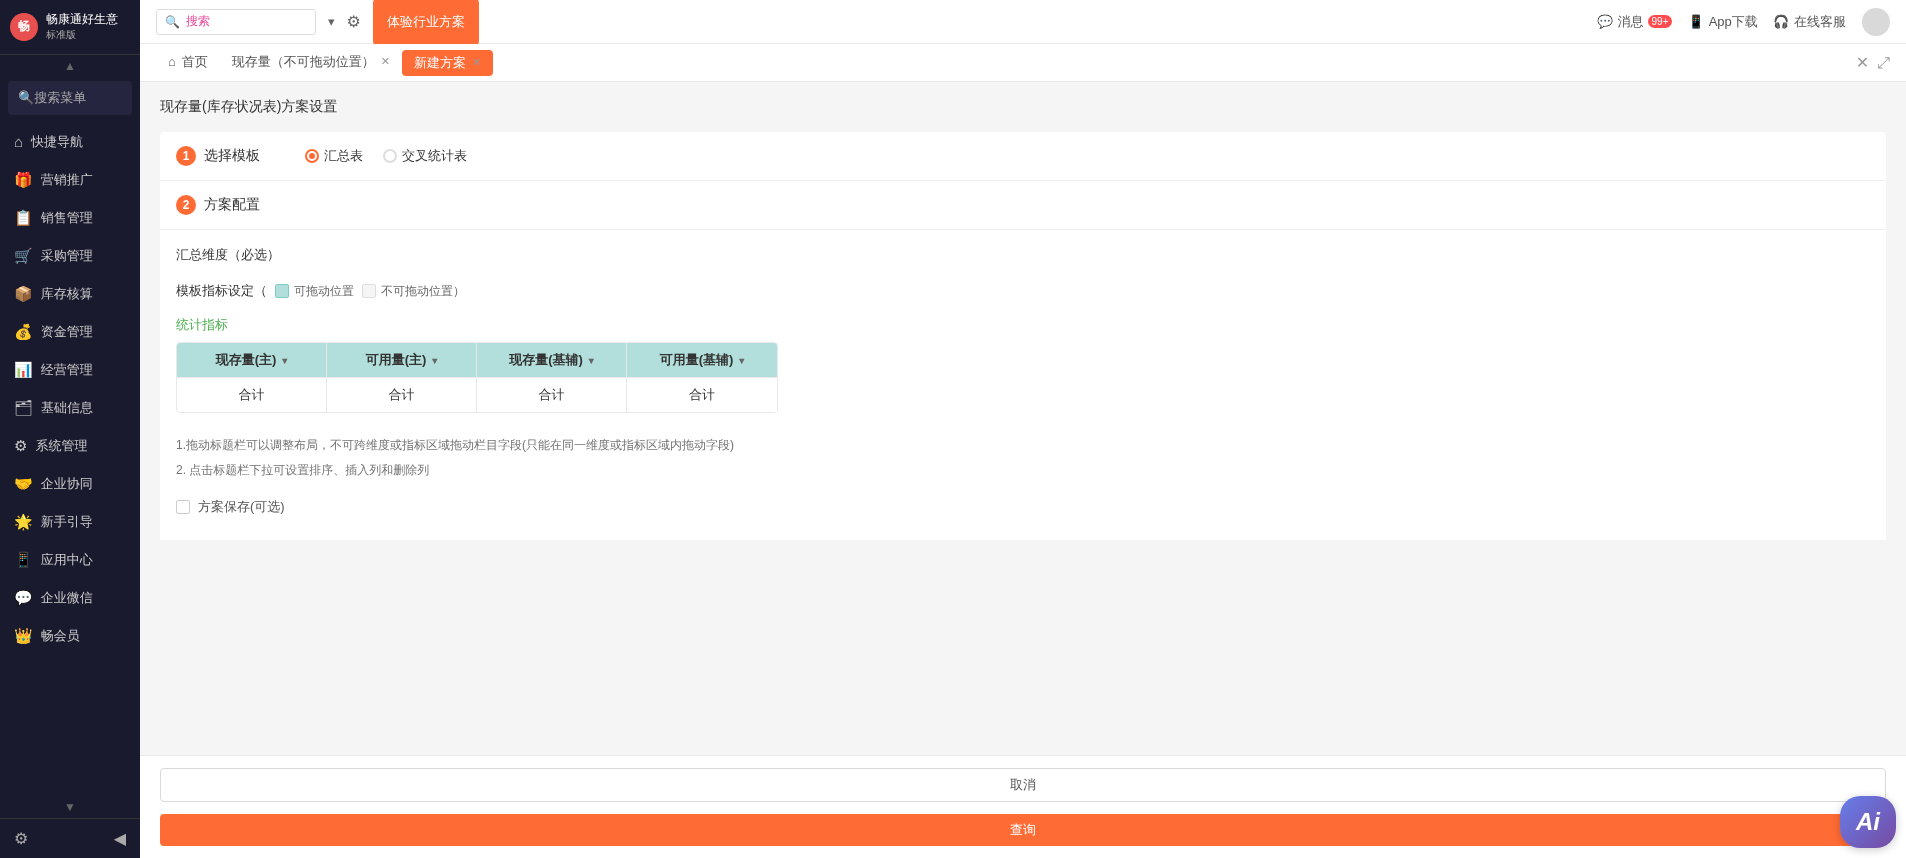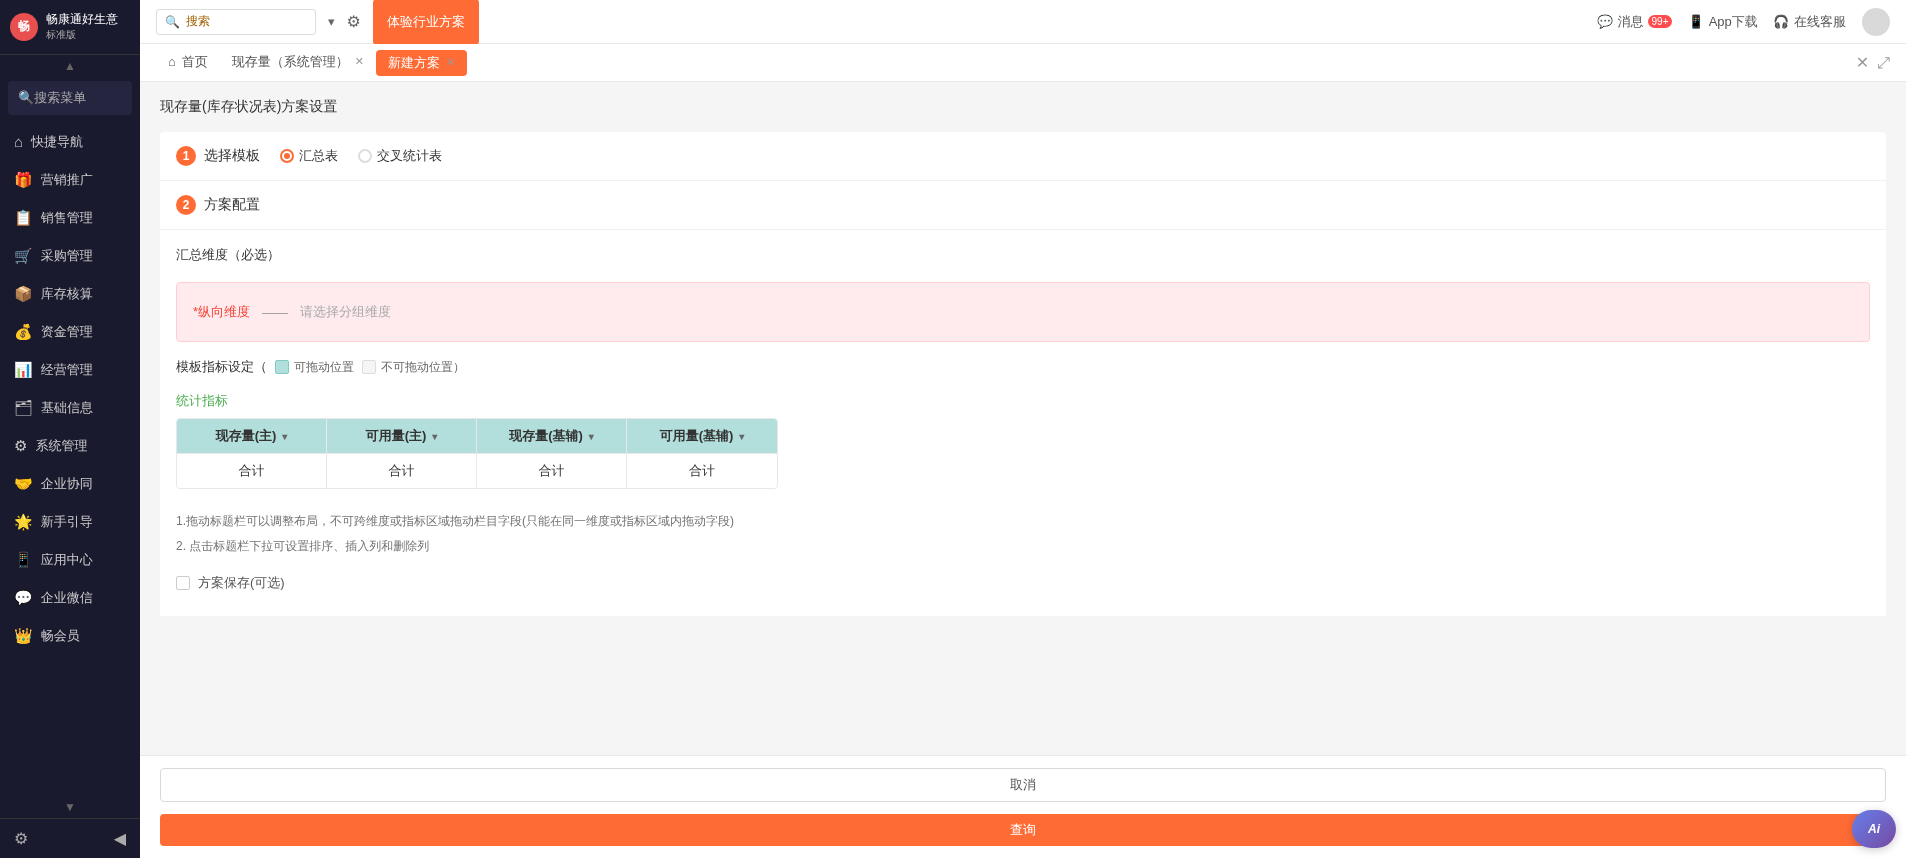--- a/index.html
+++ b/index.html
@@ -193,21 +193,21 @@
       background: #ff6b35;
       color: white;
       border-radius: 50%;
       font-size: 12px;
       display: flex; align-items: center; justify-content: center;
       margin-right: 8px;
       font-weight: bold;
     }
     .section-title { font-size: 14px; color: #333; font-weight: 500; margin-right: 20px; }
 
-    .radio-group { display: flex; align-items: center; gap: 20px; }
+    .radio-group { display: flex; align-items: center; gap: 20px; margin-left: 25px; }
     .radio-item { display: flex; align-items: center; gap: 5px; cursor: pointer; font-size: 13px; color: #333; }
     .radio-dot {
       width: 14px; height: 14px;
       border-radius: 50%;
       border: 2px solid #ddd;
       display: flex; align-items: center; justify-content: center;
     }
     .radio-dot.checked { border-color: #ff6b35; }
     .radio-dot.checked::after {
       content: '';
@@ -338,21 +338,21 @@
 
     
     .ai-badge {
       position: fixed;
       bottom: 10px;
       right: 10px;
       background: linear-gradient(135deg, #667eea 0%, #764ba2 100%);
       color: white;
       padding: 12px 16px;
       border-radius: 20px;
-      font-size: 12px;
+      font-size: 24px;
       font-weight: bold;
       font-style: italic;
       cursor: pointer;
       box-shadow: 0 2px 8px rgba(0,0,0,0.2);
     }
 
     
     .page-content::-webkit-scrollbar { width: 6px; }
     .page-content::-webkit-scrollbar-thumb { background: #ddd; border-radius: 3px; }
   </style>
@@ -441,21 +441,21 @@
     <span class="sidebar-bottom-icon">◀</span>
   </div>
 </nav>
 
 <div class="main">
 
   <div class="top-header">
     <div class="top-header-left">
       <div class="header-search-box">
         <span>🔍</span>
-        <span style="color:#a16207; font-size:12px;">搜索</span>
+        <span style="color:#ec4899; font-size:12px;">搜索</span>
       </div>
       <div class="dropdown-btn">
         <span>▾</span>
       </div>
       <div class="gear-btn">⚙</div>
       <button class="trial-btn">体验行业方案</button>
     </div>
     <div class="top-header-right">
       <div class="header-action">
         <span>💬</span>
@@ -473,21 +473,21 @@
       <div class="avatar-box"></div>
     </div>
   </div>
 
   <div class="tab-bar">
     <div class="tab tab-home">
       <span>⌂</span>
       <span>首页</span>
     </div>
     <div class="tab">
-      <span>现存量（系统管理）</span>
+      <span>现存量（不可拖动位置）</span>
       <span class="tab-close">✕</span>
     </div>
     <div class="tab-new">
       <span>新建方案</span>
       <span class="tab-close">✕</span>
     </div>
     <div class="tab-icons-right">
       <span>✕</span>
       <span>⤢</span>
     </div>
@@ -516,27 +516,20 @@
       </div>
 
       <div class="section-header" style="border-bottom: none;">
         <div class="section-num">2</div>
         <span class="section-title">方案配置</span>
       </div>
 
       <div class="config-section">
         <div class="config-subtitle">汇总维度（必选）</div>
 
-        <div class="dimension-box">
-          <div class="dimension-inner">
-            <span class="dim-label">*纵向维度</span>
-            <span class="dim-sep">——</span>
-            <span class="dim-placeholder">请选择分组维度</span>
-          </div>
-        </div>
 
         <div class="indicators-section">
           <div class="indicators-header">
             <span>模板指标设定（</span>
             <div class="indicator-legend">
               <div class="legend-box legend-draggable"></div>
               <span>可拖动位置</span>
             </div>
             <div class="indicator-legend">
               <div class="legend-box legend-fixed"></div>

